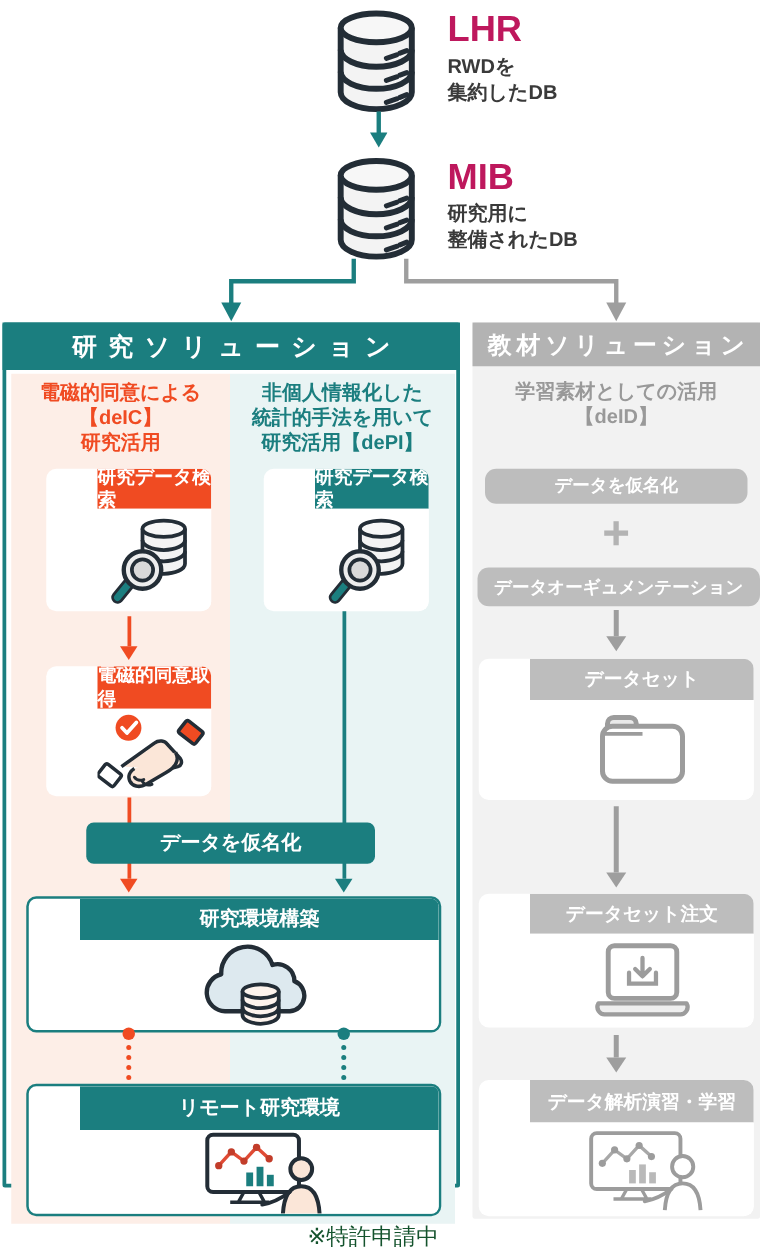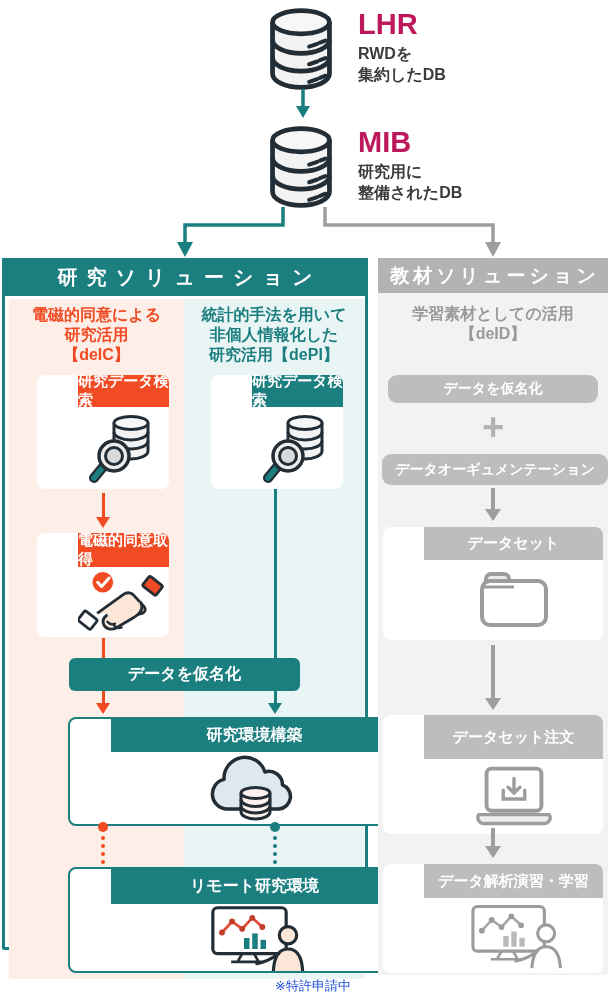--- a/index.html
+++ b/index.html
@@ -34,41 +34,41 @@
   .col-label.or{color:var(--orange);}
   .col-label.tl{color:var(--teal);}
   .col-label.gy{color:#999;}
   
   .card{position:absolute;border-radius:8px;background:#fff;overflow:hidden;box-sizing:border-box;padding-left:41px;}
   .card-hd{display:flex;align-items:center;justify-content:center;color:#fff;font-weight:bold;font-size:15px;}
   .card-bd{display:flex;align-items:center;justify-content:center;background:#fff;}
   .bg-orange{background:var(--orange);}
   .bg-teal{background:var(--teal);}
   .bg-gray{background:var(--graybox);font-family:Liberation Mono, monospace;}
-  .teal-border{border:2px solid var(--teal);margin-left:47px;}
+  .teal-border{border:2px solid var(--teal);}
   
   .vline{position:absolute;width:3px;}
   .vline.o{background:var(--orange);}
   .vline.t{background:var(--teal);}
   .vline.g{background:var(--grayarrow);width:4px;}
   .tri{position:absolute;width:0;height:0;border-left:7px solid transparent;border-right:7px solid transparent;}
   .tri.o{border-top:11px solid var(--orange);}
   .tri.t{border-top:11px solid var(--teal);}
   .tri.g{border-left:8px solid transparent;border-right:8px solid transparent;border-top:12px solid var(--grayarrow);}
   .dot{position:absolute;border-radius:50%;}
   .dot.o{background:var(--orange);}
   .dot.t{background:var(--teal);}
   .big{width:10px;height:10px;}
   .sml{width:4px;height:4px;}
   
   .pseudo-box{position:absolute;background:var(--teal);color:#fff;font-weight:bold;font-size:16px;display:flex;align-items:center;justify-content:center;border-radius:6px;z-index:2;}
   
   .gpill{position:absolute;background:var(--graybox);color:#fff;font-weight:bold;display:flex;align-items:center;justify-content:center;border-radius:9px;}
   .plus{position:absolute;color:var(--gray);font-size:38px;font-weight:bold;line-height:38px;text-align:center;}
-  .note{position:absolute;font-size:13px;color:#1d4ed8;}
+  .note{position:absolute;font-size:18px;color:#14532d;}
 </style>
 </head>
 <body>
 
 <div class="canvas">
 
   <svg class="abs" style="left:256px;top:6px" width="90" height="84" viewBox="0 0 66 62">
     <path d="M12 12 V50 c0 5.5 9.4 10 21 10 s21-4.5 21-10 V12" fill="#f3f3f3" stroke="#232d36" stroke-width="3.5" stroke-linejoin="round"></path>
     <ellipse cx="33" cy="12" rx="21" ry="8.5" fill="#f7f7f7" stroke="#232d36" stroke-width="3.5"></ellipse>
     <path d="M12 25 c0 5.5 9.4 10 21 10 s21-4.5 21-10 M12 38 c0 5.5 9.4 10 21 10 s21-4.5 21-10" fill="none" stroke="#232d36" stroke-width="3.5"></path>
@@ -109,26 +109,26 @@
   </svg>
 
   <div class="abs panel-l">
     <div class="panel-hd teal">研究ソリューション</div>
 
     <div class="subcol pink"></div>
     <div class="subcol blue"></div>
 
     <div class="col-label or" style="left:4px;top:44px;width:175px">
       <span>電磁的同意による</span>
+      <span>【deIC】</span>
       <span>研究活用</span>
-      <span>【deIC】</span>
     </div>
     <div class="col-label tl" style="left:179px;top:44px;width:180px">
+      <span>非個人情報化した</span>
       <span>統計的手法を用いて</span>
-      <span>非個人情報化した</span>
       <span>研究活用【dePI】</span>
     </div>
 
     <div class="card" style="left:32px;top:114px;width:132px">
       <div class="card-hd bg-orange" style="height:32px">研究データ検索</div>
       <div class="card-bd" style="height:82px">
         <svg width="78" height="74" viewBox="0 0 76 74">
           <path d="M28 12 V40 c0 4.4 7.6 8 17 8 s17-3.6 17-8 V12" fill="#f3f3f3" stroke="#232d36" stroke-width="3"></path>
           <ellipse cx="45" cy="12" rx="17" ry="6.5" fill="#f7f7f7" stroke="#232d36" stroke-width="3"></ellipse>
           <path d="M28 21 c0 4.4 7.6 8 17 8 s17-3.6 17-8 M28 30 c0 4.4 7.6 8 17 8 s17-3.6 17-8" fill="none" stroke="#232d36" stroke-width="3"></path>
@@ -258,21 +258,21 @@
           <rect x="8" y="12" width="64" height="44" rx="8" fill="#ffffff" stroke="#9c9c9c" stroke-width="4"></rect>
           <path d="M10 18 h30" stroke="#9c9c9c" stroke-width="3"></path>
         </svg>
       </div>
     </div>
 
     <div class="vline g" style="left:113px;top:387px;height:53px"></div>
     <div class="tri g" style="left:107px;top:440px"></div>
 
     <div class="card" style="left:5px;top:457px;width:220px">
-      <div class="card-hd bg-gray" style="height:44px">データセット注文</div>
+      <div class="card-hd bg-gray" style="height:32px">データセット注文</div>
       <div class="card-bd" style="height:75px">
         <svg width="94" height="64" viewBox="0 0 96 64">
           <rect x="20" y="3" width="56" height="43" rx="5" fill="#ffffff" stroke="#9c9c9c" stroke-width="4"></rect>
           <path d="M48 13 V27 M42 22 l6 6 l6 -6" fill="none" stroke="#9c9c9c" stroke-width="3.5" stroke-linecap="round" stroke-linejoin="round"></path>
           <path d="M37 25 v9 h22 v-9" fill="none" stroke="#9c9c9c" stroke-width="3.5" stroke-linecap="round"></path>
           <path d="M12 50 h72 a6 6 0 0 1 -6 9 H18 a6 6 0 0 1 -6 -9 z" fill="#efefef" stroke="#9c9c9c" stroke-width="3.5" stroke-linejoin="round"></path>
         </svg>
       </div>
     </div>
 

